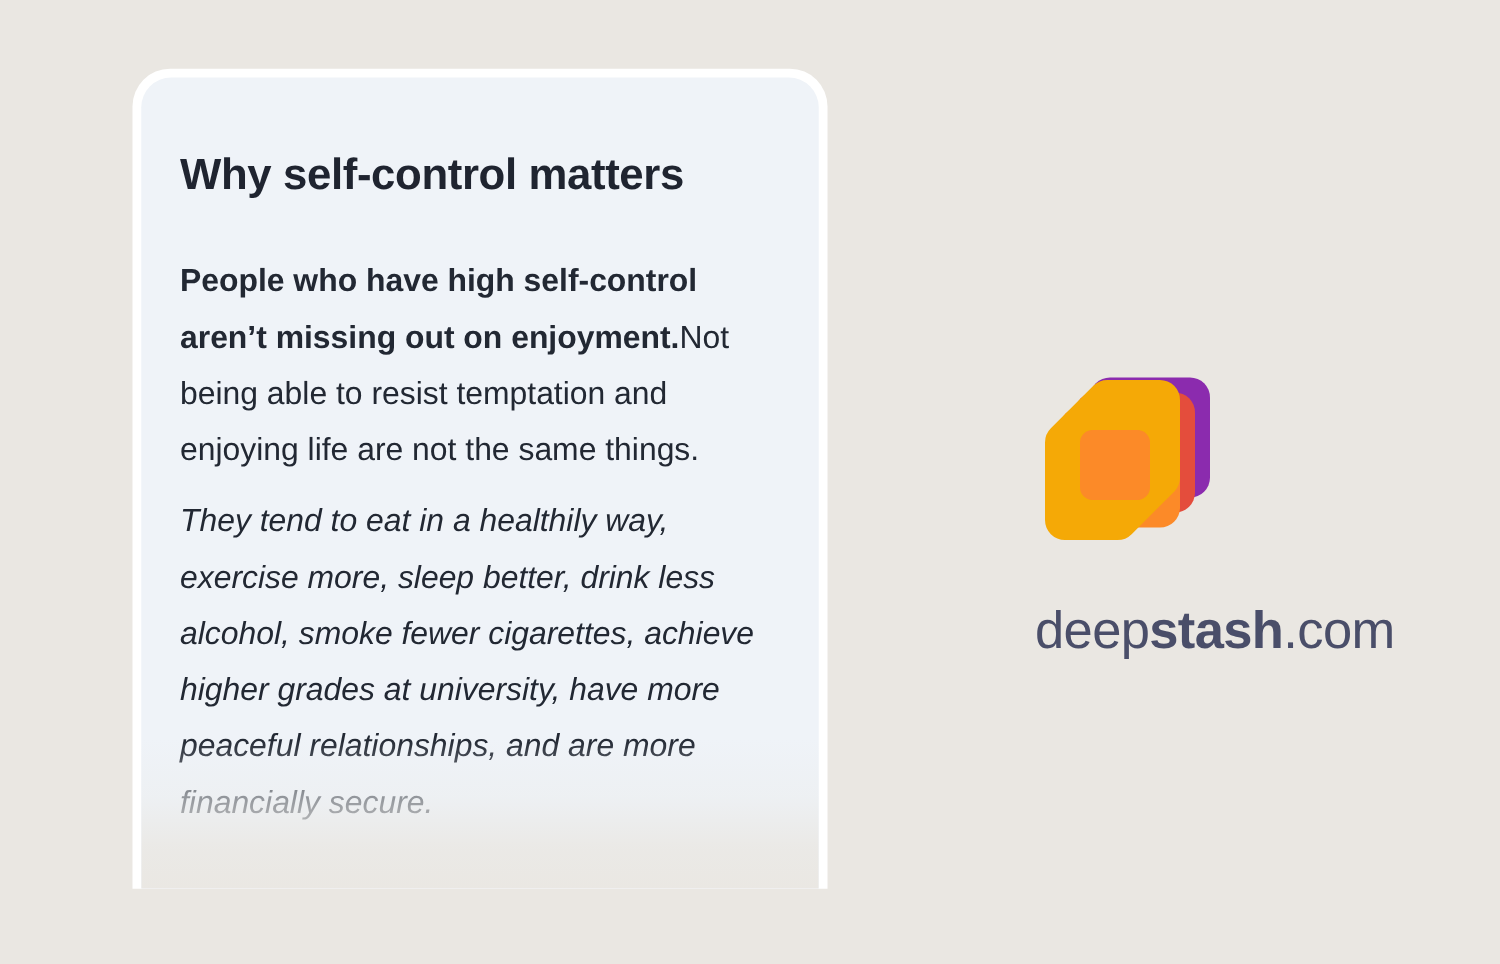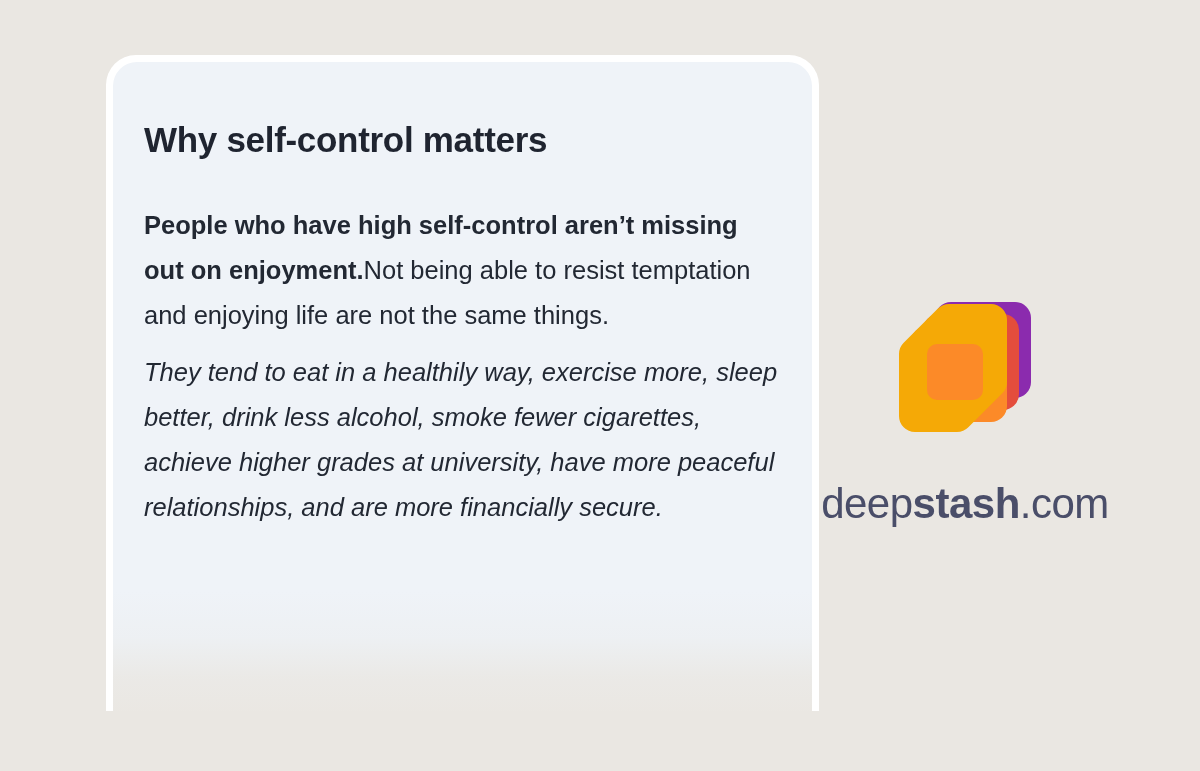--- a/index.html
+++ b/index.html
@@ -14,21 +14,21 @@
     background: #EAE7E2;
     font-family: "Liberation Sans", sans-serif;
     position: relative;
   }
 
   
   .card {
     position: absolute;
     left: 106px;
     top: 55px;
-    width: 713px;
+    width: 556px;
     height: 656px;
     background: #FFFFFF;
     border-radius: 30px 30px 0 0;
     padding: 7px 7px 0 7px;
     overflow: hidden;
   }
 
   .card-inner {
     position: relative;
     width: 100%;
@@ -78,26 +78,25 @@
                 rgba(239,243,248,0) 0%,
                 rgba(236,238,239,0.55) 38%,
                 rgba(234,232,228,0.88) 72%,
                 rgba(234,231,226,0.97) 100%);
     pointer-events: none;
   }
 
   
   .brand {
     position: absolute;
-    left: 800px;
+    left: 828px;
     top: 296px;
     width: 330px;
     display: flex;
     flex-direction: column;
-    align-items: center;
   }
 
   .logo-mark {
     position: relative;
     width: 148px;
     height: 148px;
     margin-bottom: 36px;
   }
 
   .logo-mark svg { display: block; }

